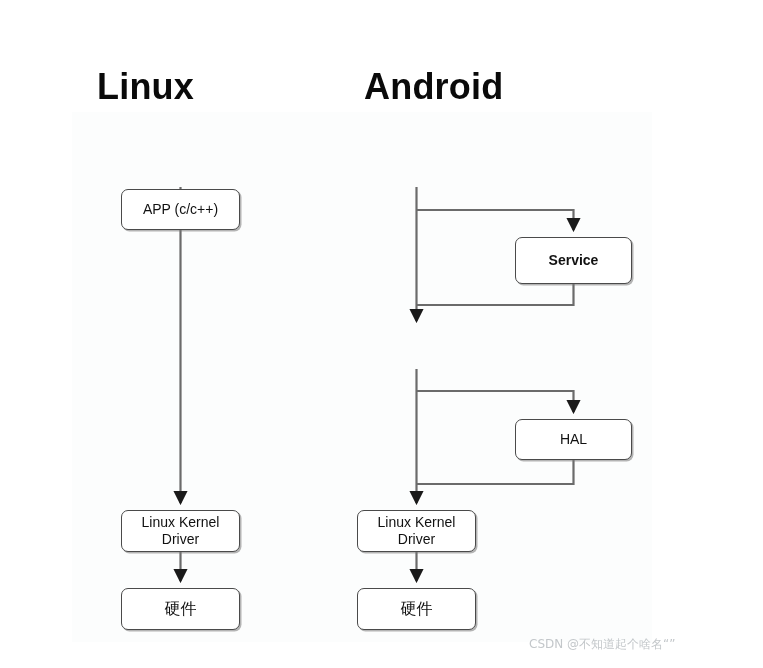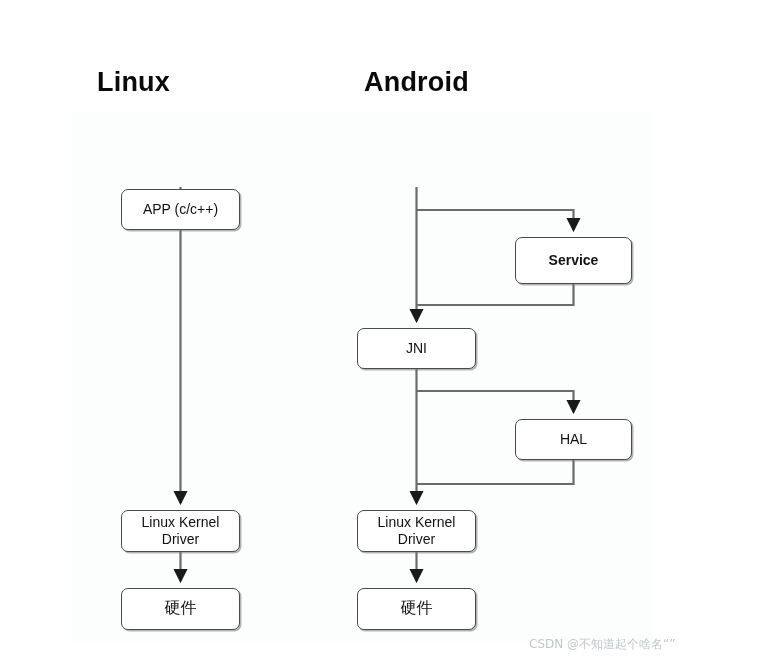--- a/index.html
+++ b/index.html
@@ -26,21 +26,21 @@
   }
   #svg-layer {
     position: absolute;
     left: 0;
     top: 0;
     width: 763px;
     height: 668px;
   }
   .col-title {
     position: absolute;
-    font-size: 27px;
+    font-size: 36px;
     font-weight: bold;
     color: #0a0a0a;
     letter-spacing: 0.2px;
     white-space: nowrap;
     line-height: 1;
   }
   #title-linux  { left: 97px;  top: 69px; }
   #title-android{ left: 364px; top: 69px; }
 
   .node {
@@ -53,21 +53,21 @@
     display: flex;
     align-items: center;
     justify-content: center;
     text-align: center;
     color: #111111;
     font-size: 14px;
     line-height: 1.18;
     user-select: none;
   }
   .node.bold { font-weight: bold; }
-  .node.cjk { font-family: Liberation Mono, monospace; font-size: 16px; }
+  .node.cjk { font-family: Liberation Sans, sans-serif; font-size: 16px; }
   .node .lbl { display: block; white-space: pre-line; padding: 0 4px; }
 
   
   #node-linux-app        { left: 121px; top: 146px; width: 119px; height: 41px; margin-top: 43px; }
   #node-linux-kernel     { left: 121px; top: 510px; width: 119px; height: 42px; }
   #node-linux-hardware   { left: 121px; top: 588px; width: 119px; height: 42px; }
 
   
   #node-android-app      { left: 357px; top: 146px; width: 119px; height: 41px; }
   #node-service          { left: 515px; top: 237px; width: 117px; height: 47px; }
@@ -136,23 +136,20 @@
 
   <div class="node cjk" id="node-linux-hardware">
     <span class="lbl">硬件</span>
   </div>
 
 
   <div class="node bold" id="node-service">
     <span class="lbl">Service</span>
   </div>
 
-  <div class="node" id="node-jni">
-    <span class="lbl">JNI</span>
-  </div>
 
   <div class="node" id="node-hal">
     <span class="lbl">HAL</span>
   </div>
 
   <div class="node" id="node-android-kernel">
     <span class="lbl">Linux Kernel
 Driver</span>
   </div>
 

